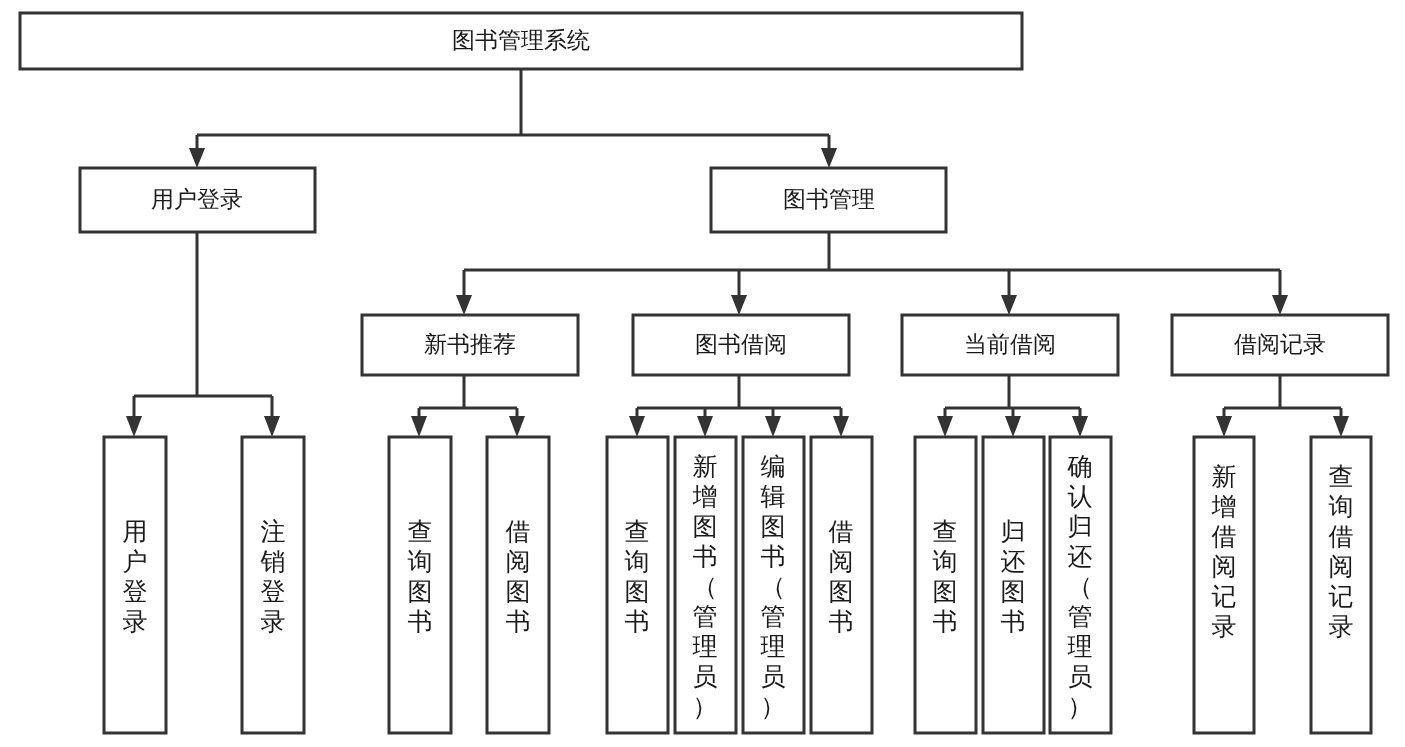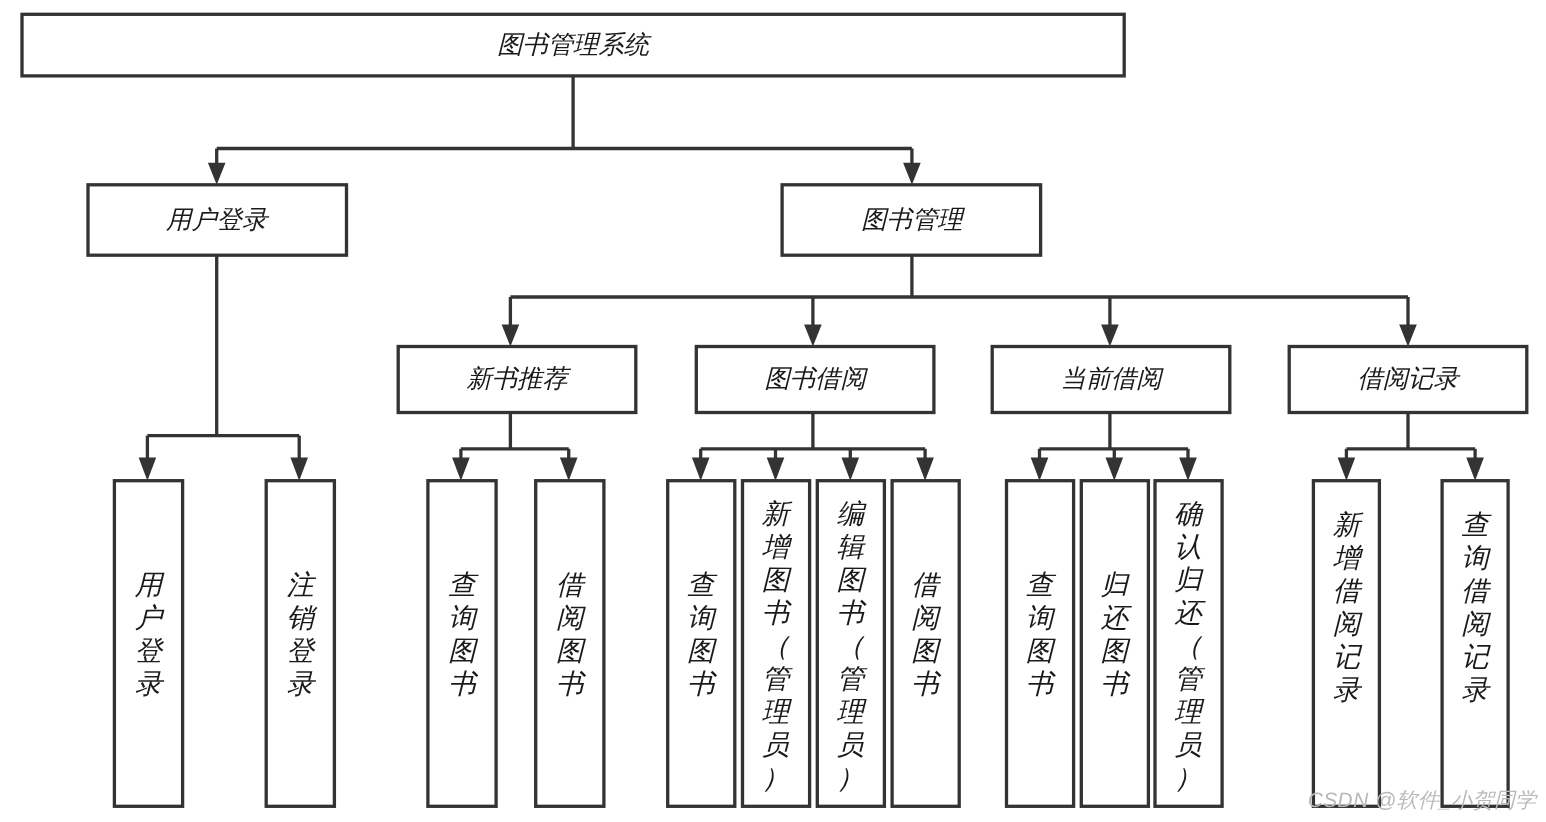--- a/index.html
+++ b/index.html
@@ -11,21 +11,20 @@
     width: 1405px;
     height: 747px;
     font-family: "Liberation Sans", "DejaVu Sans", sans-serif;
     overflow: hidden;
     position: relative;
   }
   #diagram-root {
     position: relative;
     width: 1405px;
     height: 747px;
-    font-style: italic;
   }
   svg#tree-svg {
     position: absolute;
     left: 0;
     top: 0;
     width: 1405px;
     height: 747px;
   }
   .node-box {
     fill: #ffffff;
@@ -243,15 +242,14 @@
       <text class="node-label-vertical" x="1224" y="485"><tspan x="1224" y="485">新</tspan><tspan x="1224" y="515">增</tspan><tspan x="1224" y="545">借</tspan><tspan x="1224" y="575">阅</tspan><tspan x="1224" y="605">记</tspan><tspan x="1224" y="635">录</tspan></text>
     </g>
 
     <g>
       <rect class="node-box" x="1311" y="437" width="60" height="296"></rect>
       <text class="node-label-vertical" x="1341" y="485"><tspan x="1341" y="485">查</tspan><tspan x="1341" y="515">询</tspan><tspan x="1341" y="545">借</tspan><tspan x="1341" y="575">阅</tspan><tspan x="1341" y="605">记</tspan><tspan x="1341" y="635">录</tspan></text>
     </g>
 
   </svg>
 
-  <div class="watermark">CSDN @软件_小贺同学</div>
 
 </div>
 
 </body></html>

